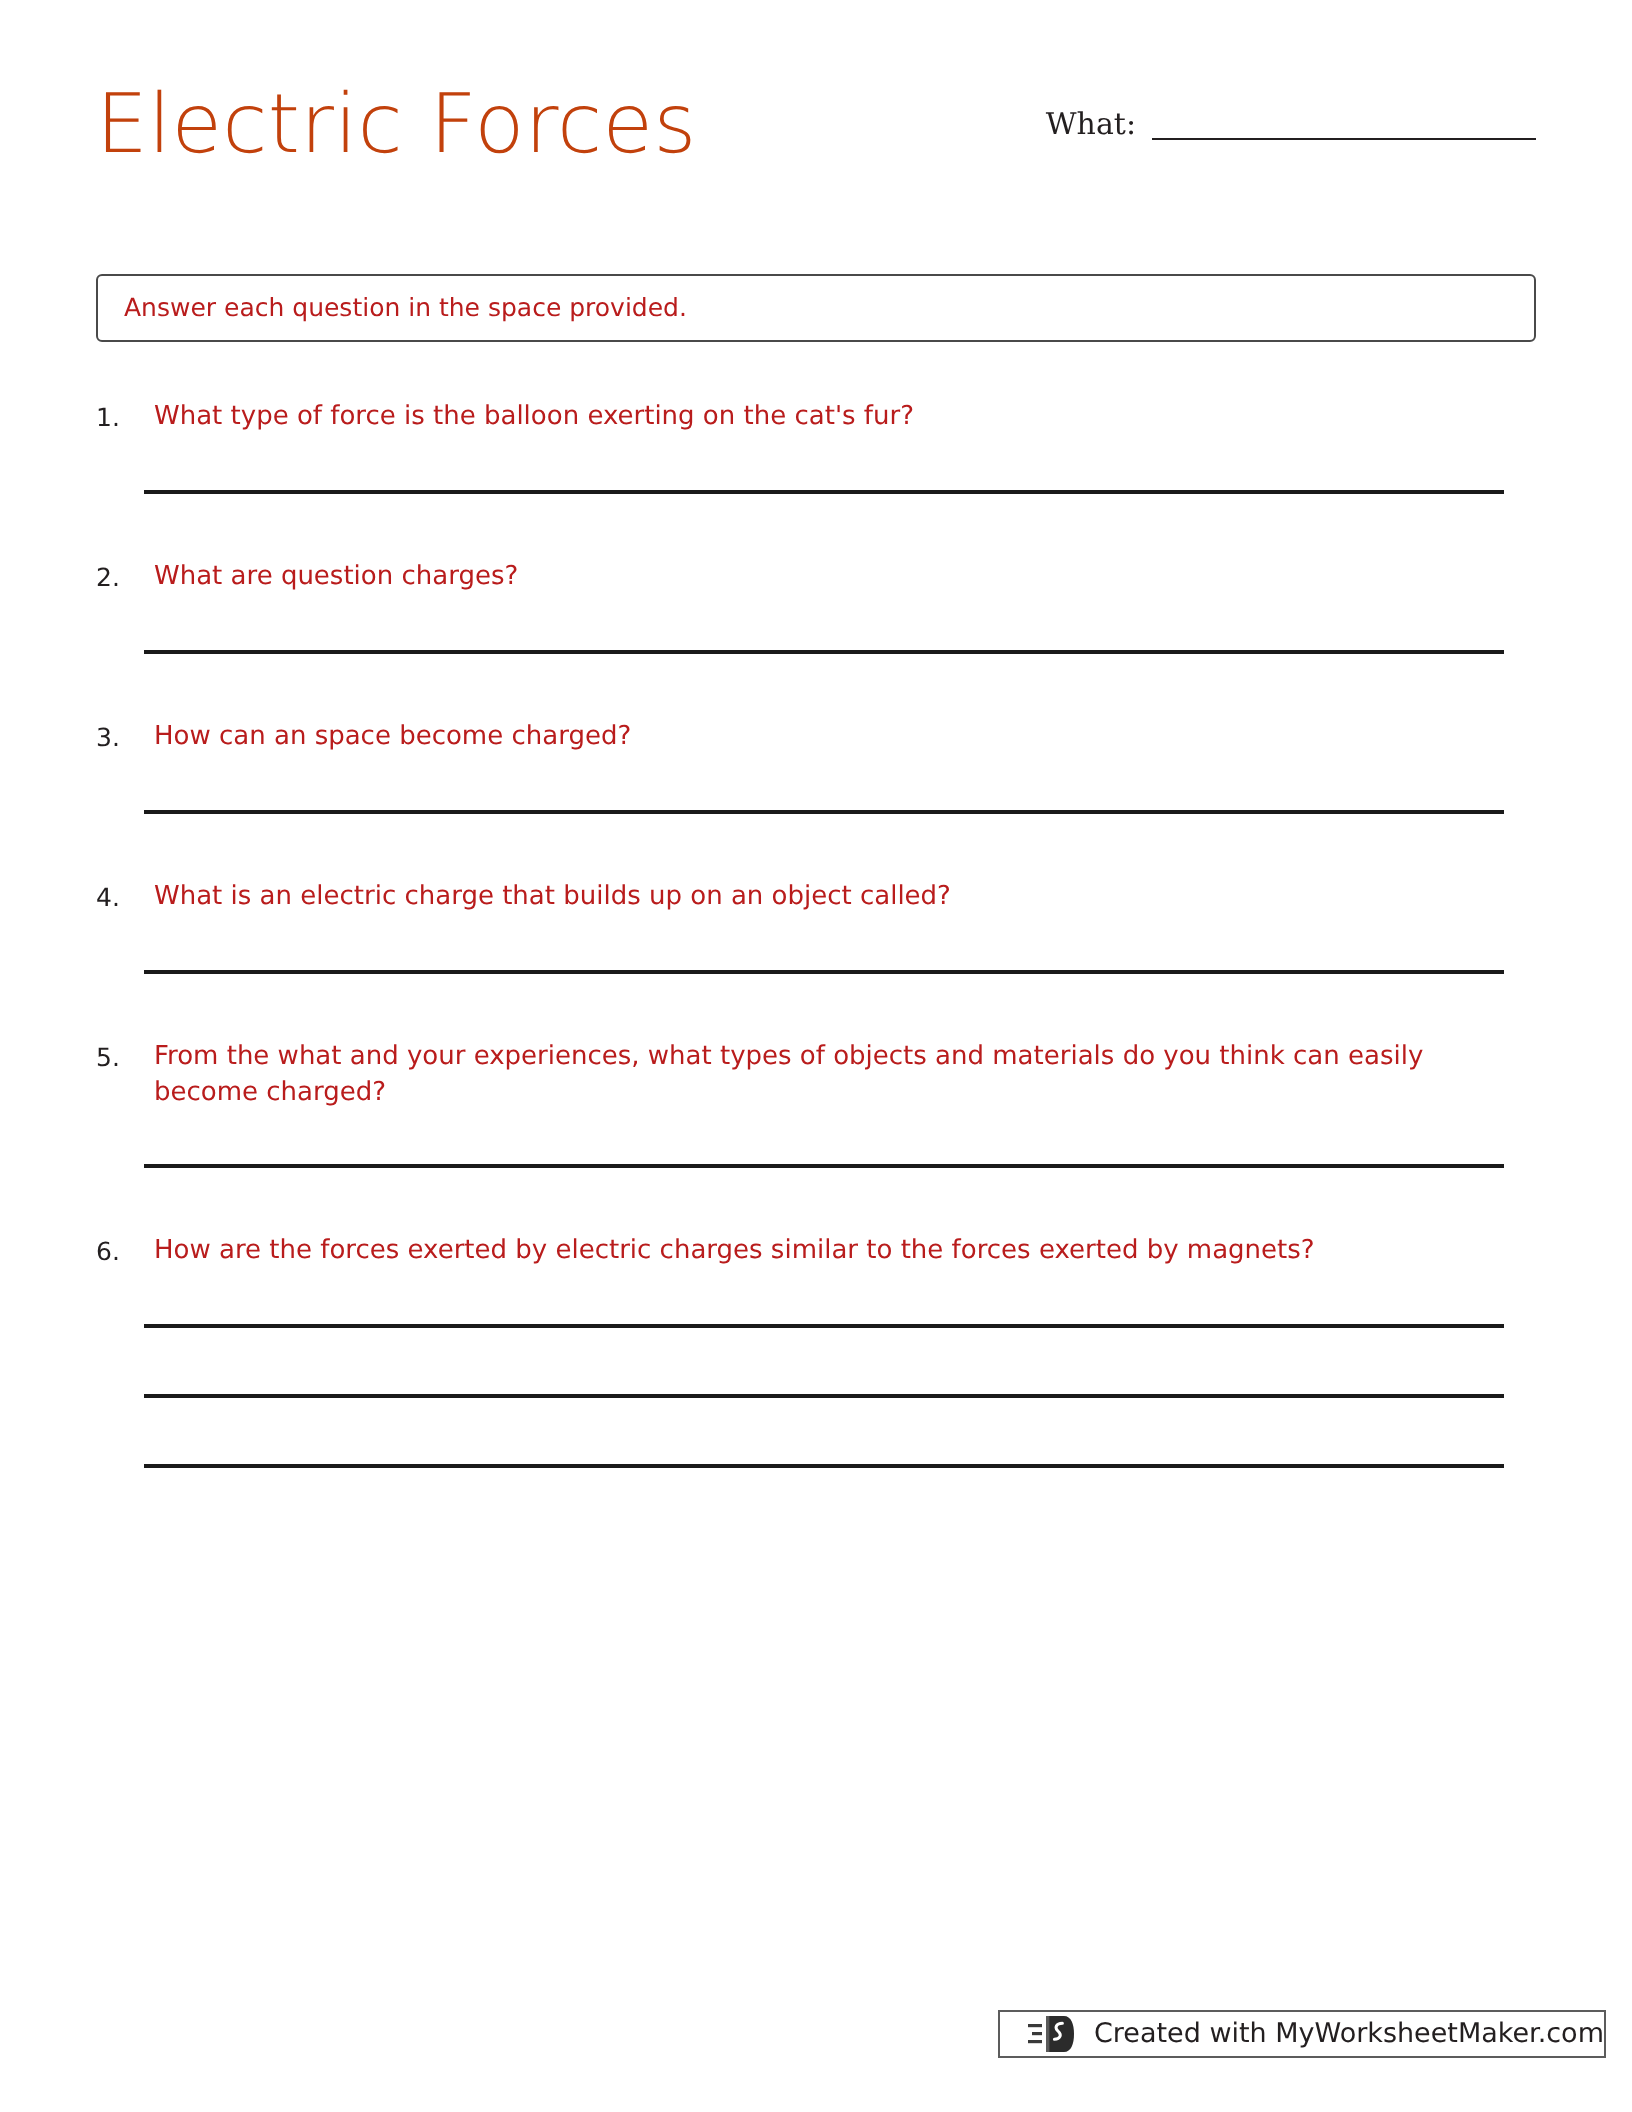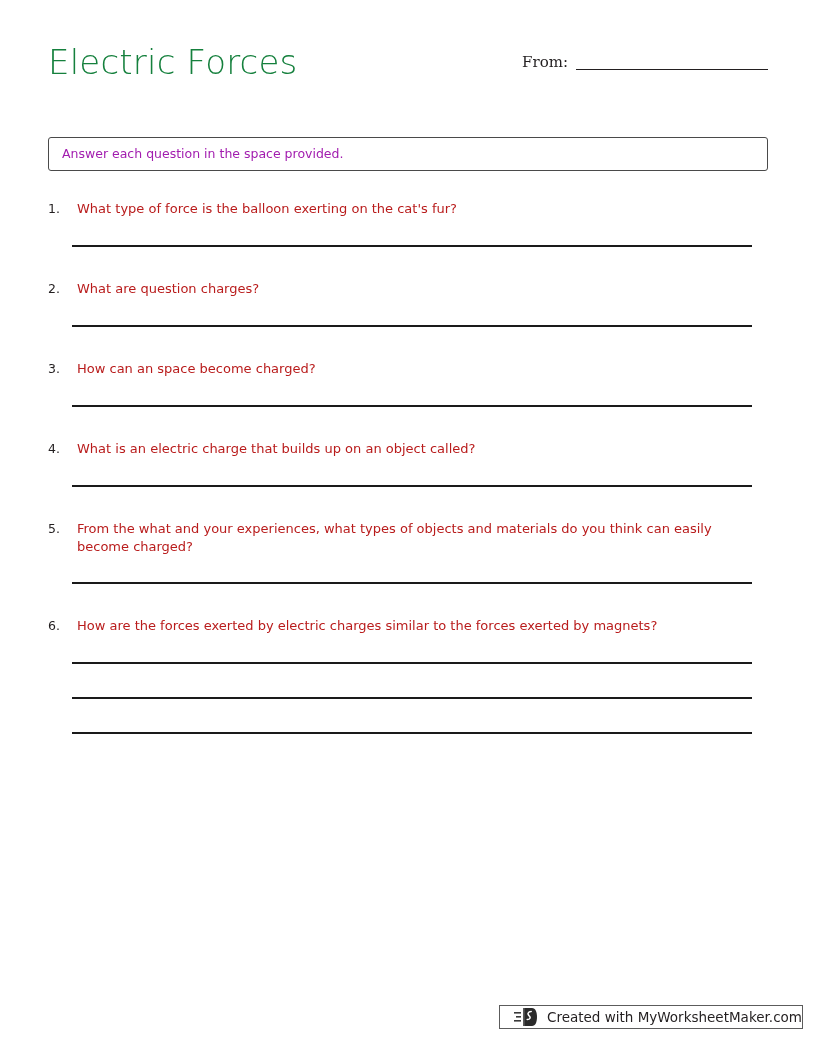--- a/index.html
+++ b/index.html
@@ -29,23 +29,23 @@
     top: 44px;
     width: 720px;
     height: 52px;
   }
   .worksheet-title {
     position: absolute;
     left: 0;
     top: 0;
     font-family: "DejaVu Sans", sans-serif;
     font-weight: 300;
-    font-size: 34px;
+    font-size: 41px;
     letter-spacing: 0.2px;
-    color: #15803d;
+    color: #c2410c;
     line-height: 36px;
     white-space: nowrap;
   }
   .name-group {
     position: absolute;
     right: 0;
     top: 9px;
     display: flex;
     align-items: flex-end;
     gap: 8px;
@@ -74,21 +74,21 @@
     box-sizing: border-box;
     border: 1px solid #4a4a4a;
     border-radius: 3px;
     background: #ffffff;
     display: flex;
     align-items: center;
   }
   .instruction-text {
     padding-left: 13px;
     font-size: 12.5px;
-    color: #a21caf;
+    color: #b91c1c;
     line-height: 16px;
   }
 
   
   .questions {
     position: absolute;
     left: 48px;
     top: 200px;
     width: 720px;
   }
@@ -154,21 +154,21 @@
 </style>
 </head>
 <body>
 
 <div class="page">
 
   <div class="header">
     <div class="worksheet-title">Electric Forces</div>
 
     <div class="name-group">
-      <span class="name-label">From:</span>
+      <span class="name-label">What:</span>
       <span class="name-line"></span>
     </div>
   </div>
 
   <div class="instruction-box">
     <span class="instruction-text">Answer each question in the space provided.</span>
   </div>
 
   <div class="questions">
 

